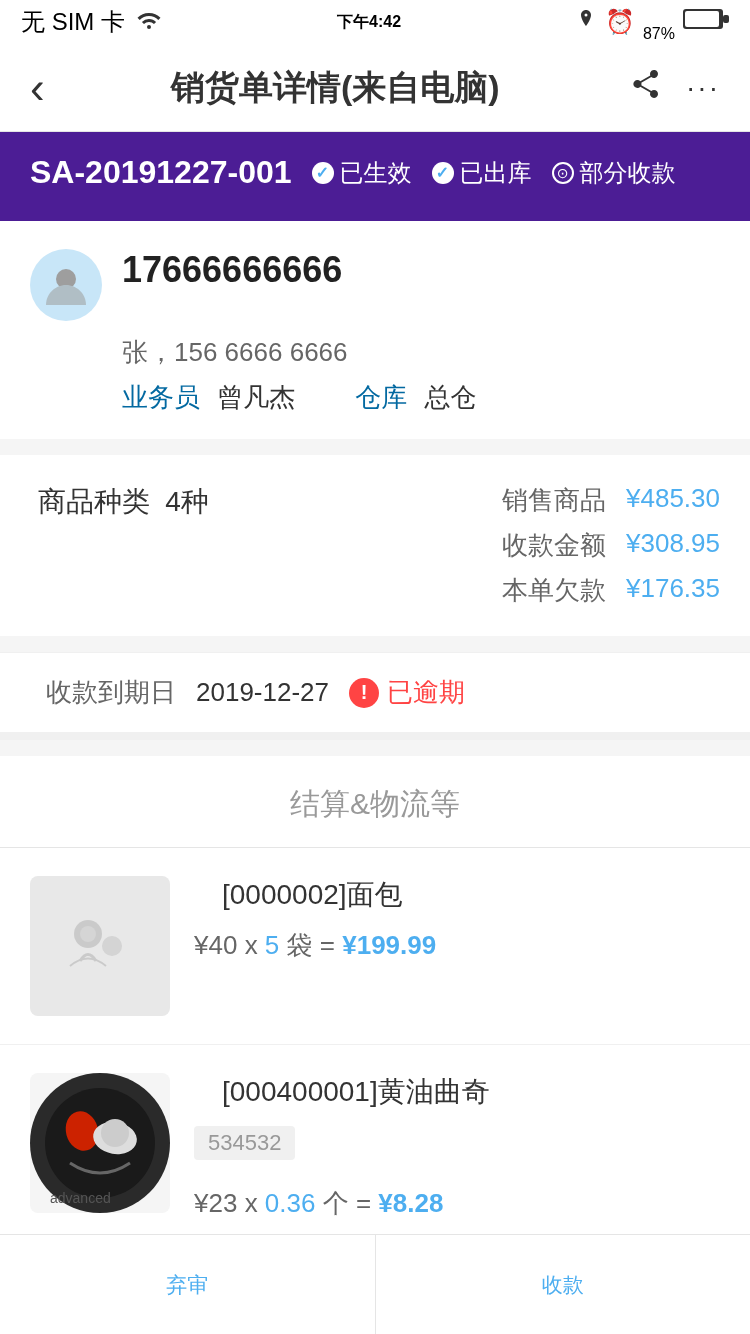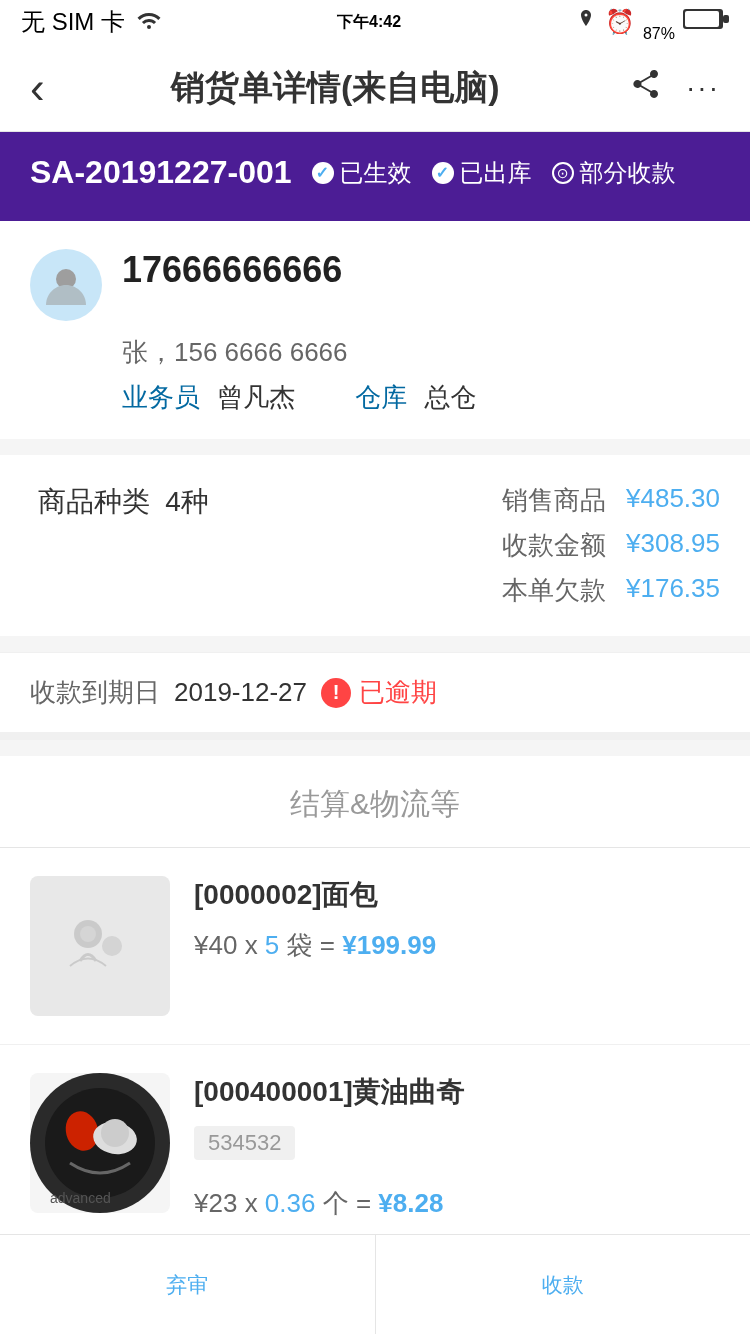--- a/index.html
+++ b/index.html
@@ -155,25 +155,25 @@
       display: flex;
       gap: 20px;
       font-size: 26px;
     }
     .summary-row .label { color: #666; }
     .summary-row .amount { color: #4daef0; font-weight: 500; }
 
     
     .due-section {
       background: #fff;
-      padding: 22px 30px;
+      padding: 22px 46px;
       margin-bottom: 16px;
       display: flex;
       align-items: center;
-      gap: 4px;
+      gap: 10px;
       font-size: 26px;
       color: #666;
       border-top: 1px solid #f0f0f0;
       border-bottom: 8px solid #f0f0f0;
     }
     .due-label { color: #666; }
     .due-date { color: #333; margin: 0 10px; }
     .overdue-badge {
       display: flex;
       align-items: center;
@@ -252,21 +252,22 @@
       background: #e8e8e8;
       display: flex;
       align-items: center;
       justify-content: center;
     }
     .product-info { flex: 1; }
     .product-name {
       font-size: 28px;
       color: #333;
       margin-bottom: 14px;
-      font-weight: 700;
+      font-weight: 400;
+      margin-left: 28px;
     }
     .product-sku {
       display: inline-block;
       background: #f0f0f0;
       color: #999;
       font-size: 22px;
       padding: 4px 14px;
       border-radius: 4px;
       margin-bottom: 14px;
     }

